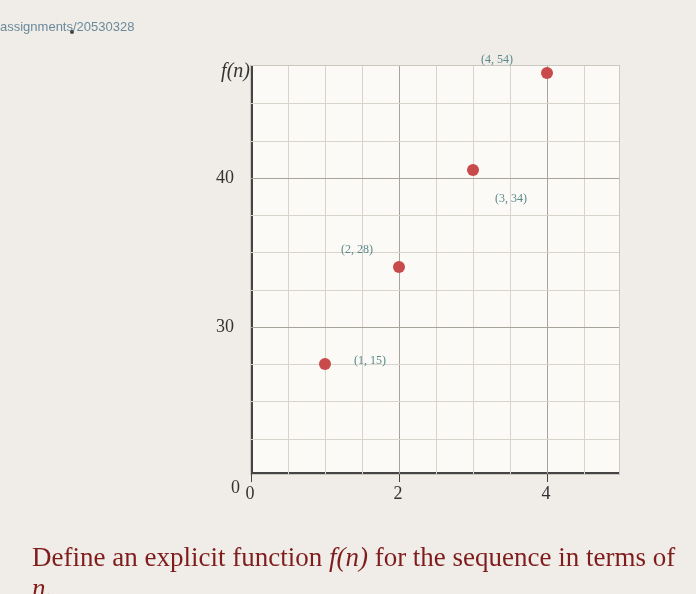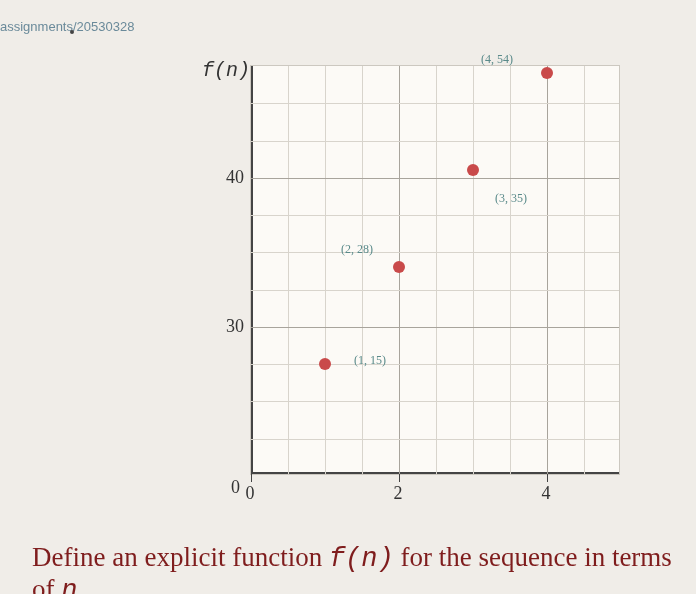--- a/index.html
+++ b/index.html
@@ -69,21 +69,21 @@
     }
     .tick-x {
       position: absolute;
       width: 1px;
       height: 8px;
       background: #444;
       bottom: -8px;
     }
     .y-label {
       position: absolute;
-      right: 376px;
+      right: 386px;
       font-size: 18px;
       color: #333;
       text-align: right;
       transform: translateY(-50%);
     }
     .y-axis-title {
       position: absolute;
       right: 370px;
       top: 5px;
       font-size: 20px;
@@ -121,21 +121,21 @@
       white-space: nowrap;
       transform: translate(-50%, -50%);
     }
     .question-text {
       position: absolute;
       top: 542px;
       left: 32px;
       font-size: 27px;
       color: #7f1d1d;
     }
-    .math-var { font-style: italic; font-family: Liberation Mono, monospace; }
+    .math-var { font-style: italic; font-family: Liberation Serif, serif; }
   </style>
 </head>
 <body>
 
 <div class="breadcrumb">assignments/20530328</div>
 <div class="dot"></div>
 
 <div class="chart-container">
   <div class="y-axis-title"><span class="math-var">f(n)</span></div>
   <div class="x-axis-title"><span class="math-var">n</span></div>
@@ -162,21 +162,21 @@
       <div class="grid-line grid-h" style="top: 74.5455px;"></div>
       <div class="grid-line grid-h" style="top: 37.2727px;"></div>
       <div class="tick-x" style="left: 0px;"></div>
       <div class="tick-x" style="left: 148px;"></div>
       <div class="tick-x" style="left: 296px;"></div>
       <div class="data-point" style="left: 74px; top: 298.182px;"></div>
       <div class="data-label" style="left: 119px; top: 294.182px;">(1, 15)</div>
       <div class="data-point" style="left: 148px; top: 201.273px;"></div>
       <div class="data-label" style="left: 106px; top: 183.273px;">(2, 28)</div>
       <div class="data-point" style="left: 222px; top: 104.364px;"></div>
-      <div class="data-label" style="left: 260px; top: 132.364px;">(3, 35)</div>
+      <div class="data-label" style="left: 260px; top: 132.364px;">(3, 34)</div>
       <div class="data-point" style="left: 296px; top: 7.45455px;"></div>
       <div class="data-label" style="left: 246px; top: -6.54545px;">(4, 54)</div>
     </div>
 <div class="x-label" style="left: 60px;">0</div>
     <div class="x-label" style="left: 208px;">2</div>
     <div class="x-label" style="left: 356px;">4</div>
     <div class="y-label" style="top: 260.909px;">30</div>
     <div class="y-label" style="top: 111.818px;">40</div>
     <div class="y-label" style="top: 422px; right: 380px;">0</div>
   </div>

